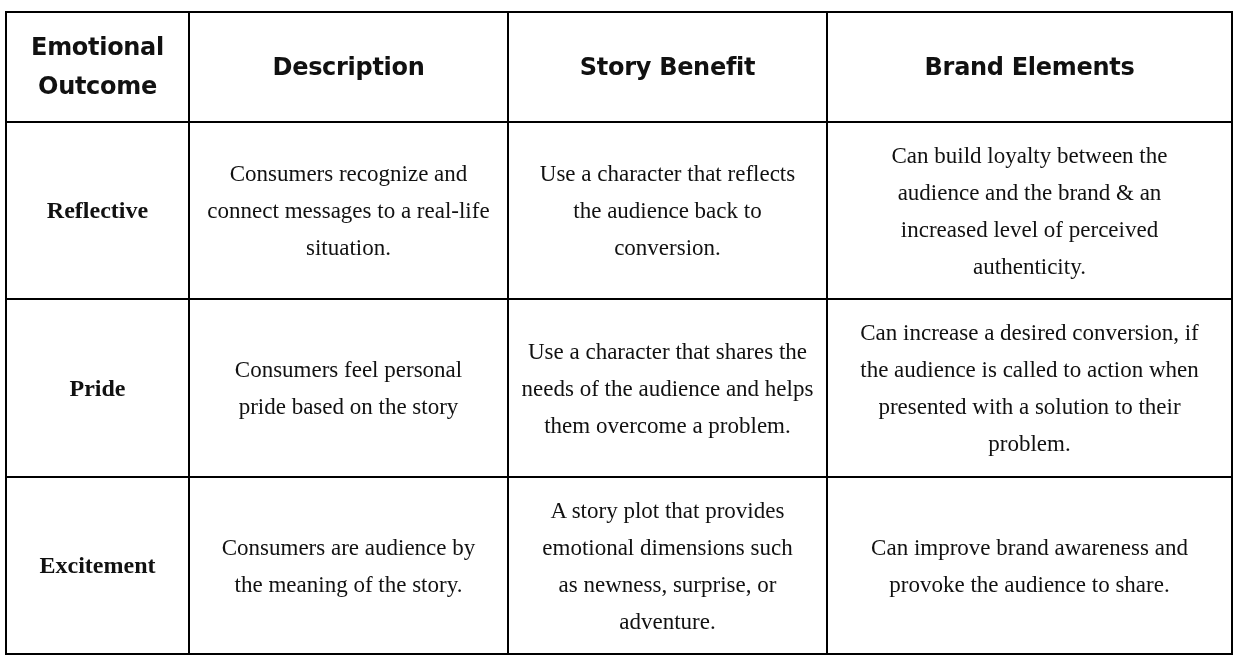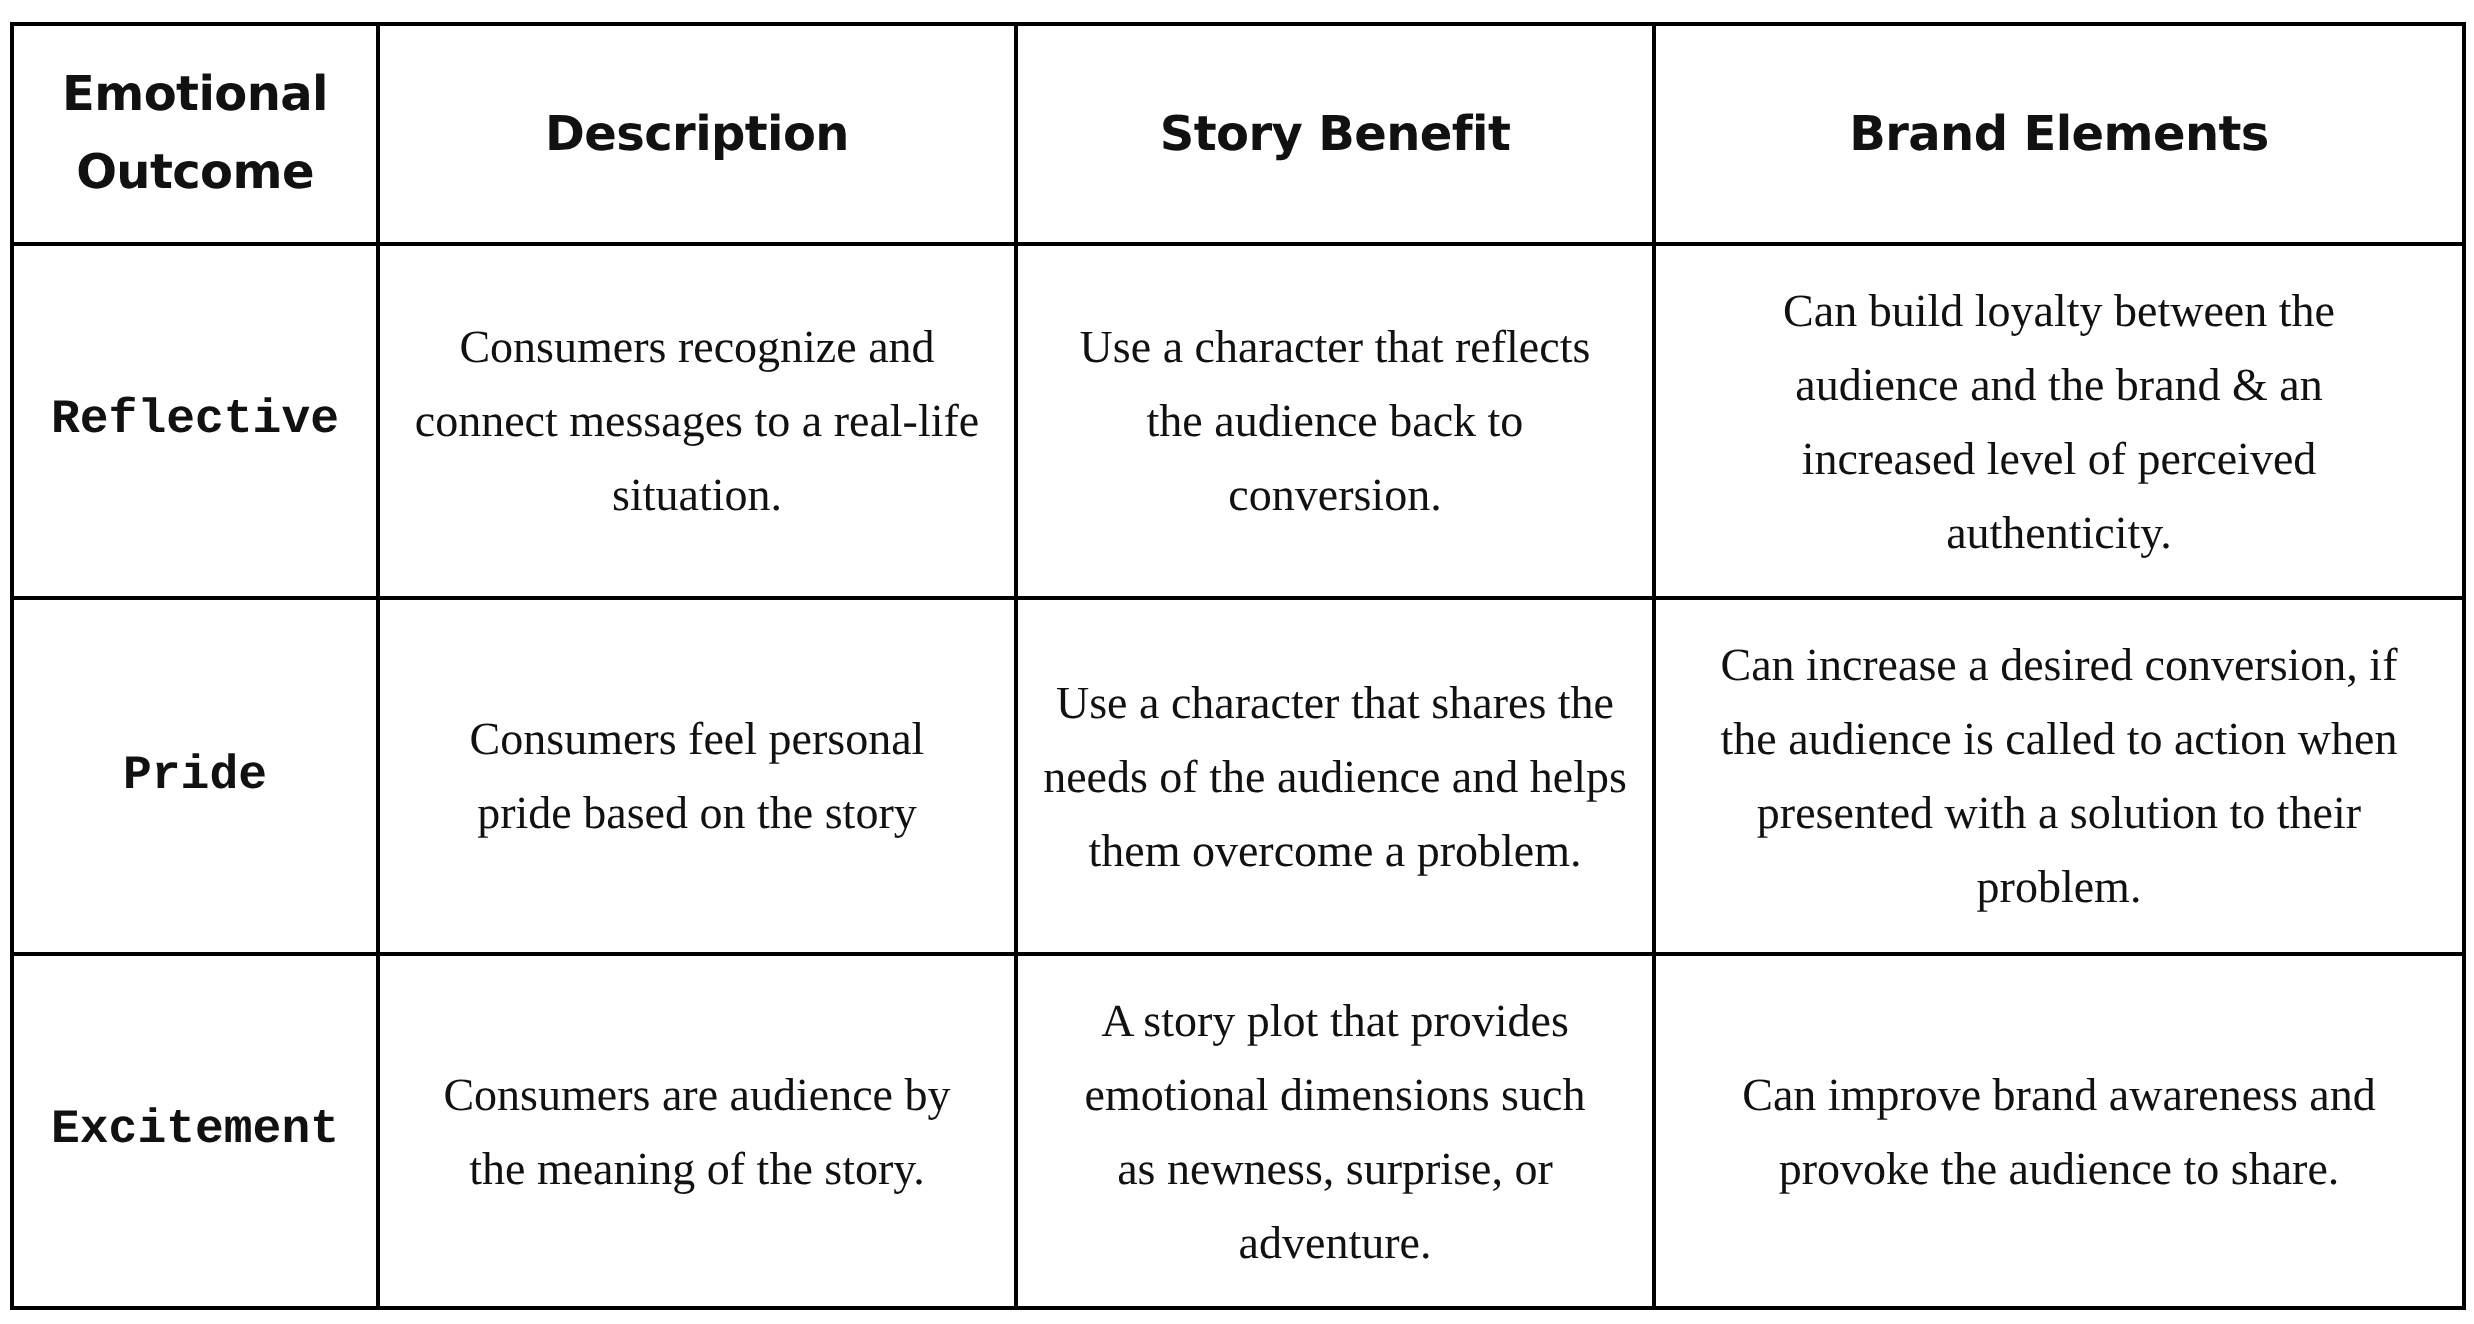--- a/index.html
+++ b/index.html
@@ -4,21 +4,21 @@
 <style>
   html, body { margin:0; padding:0; background:#ffffff; }
   body { width:1237px; height:662px; position:relative; overflow:hidden; }
   table {
     position:absolute; left:5px; top:11px;
     width:1226px; height:643px;
     border-collapse:collapse; table-layout:fixed;
   }
   td, th { border:2px solid #000; text-align:center; vertical-align:middle; padding:16px 14px; color:#111; }
   th { font-family:"DejaVu Sans", sans-serif; font-weight:bold; font-size:24px; line-height:39px; letter-spacing:-0.3px; }
-  td.rowhead { font-family:Liberation Mono, monospace; font-weight:bold; font-size:24px; }
+  td.rowhead { font-family:Liberation Serif, serif; font-weight:bold; font-size:24px; }
   td.cell { font-family:"Liberation Serif", serif; font-size:23px; line-height:37px; }
   tr.head { height:110px; }
   tr.r1 { height:177px; }
   tr.r2 { height:178px; }
   tr.r3 { height:177px; }
 </style>
 </head>
 <body>
 
 <table>

